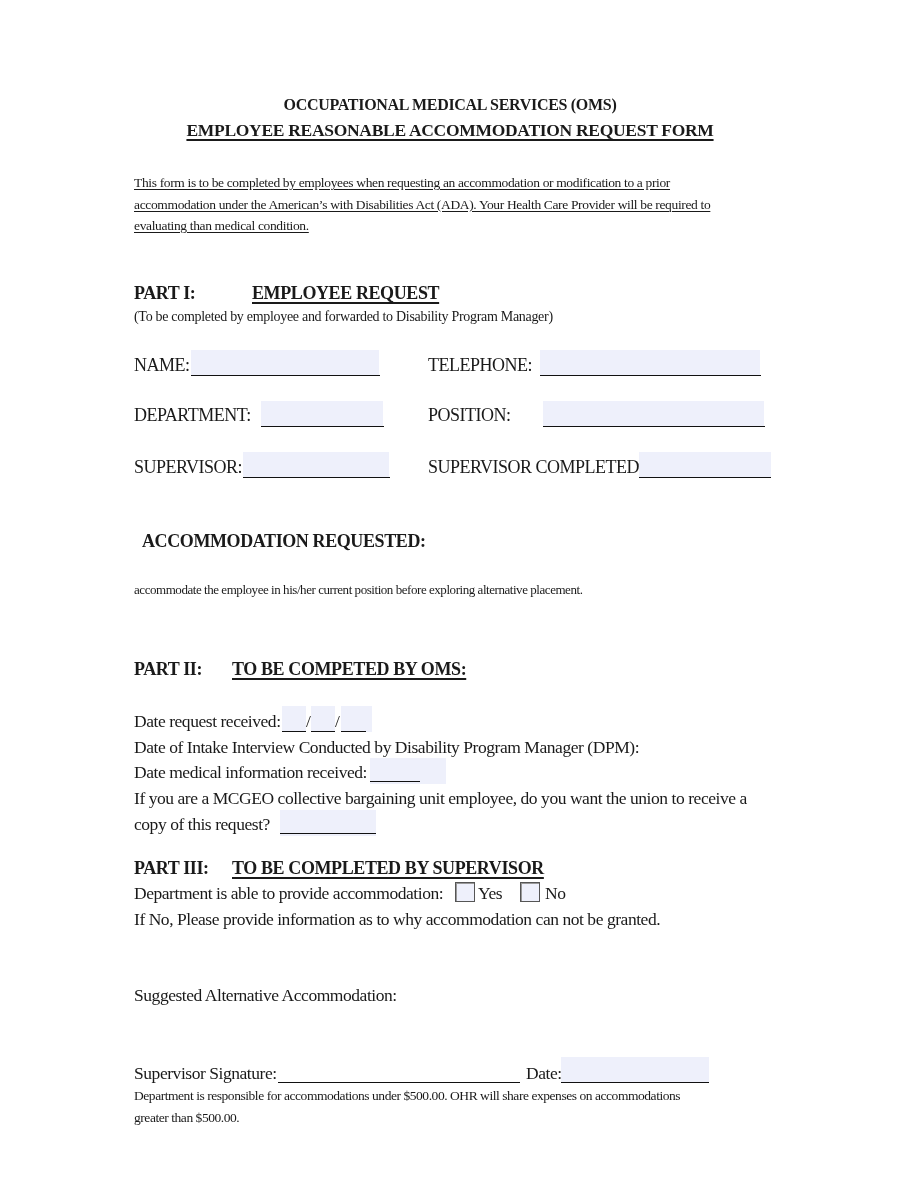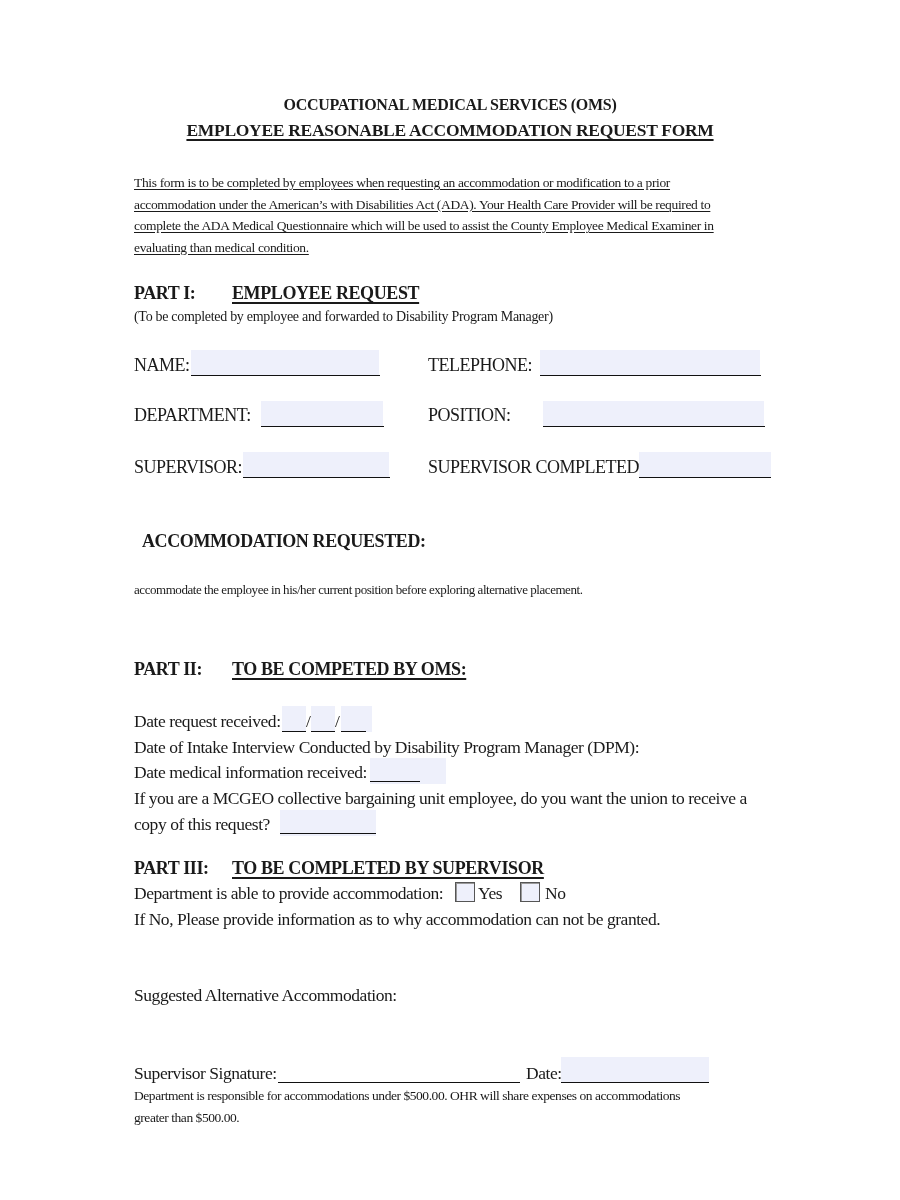--- a/index.html
+++ b/index.html
@@ -25,29 +25,28 @@
 </style>
 </head>
 <body>
 
 <div class="abs title1">OCCUPATIONAL MEDICAL SERVICES (OMS)</div>
 <div class="abs title2"><span>EMPLOYEE REASONABLE ACCOMMODATION REQUEST FORM</span></div>
 
 <div class="abs intro">
   <span class="line">This form is to be completed by employees when requesting an accommodation or modification to a prior</span>
   <span class="line">accommodation under the American’s with Disabilities Act (ADA).  Your Health Care Provider will be required to</span>
-  <span class="line">complete the ADA Medical Questionnaire which will be used to assist the County Employee Medical Examiner in</span>
   <span class="line">evaluating than medical condition.</span>
 </div>
 
 <div class="abs part-title" style="left:134px; top:283px;">
   <span class="label">PART I:</span>
 </div>
 <div class="abs part-title" style="left:232px; top:283px;">
-  <span style="text-decoration: underline; text-decoration-thickness: 2px; text-underline-offset: 3px;">EMPLOYEE REQUEST</span>
+  <span style="text-decoration: underline; text-decoration-thickness: 2px; text-underline-offset: 3px; margin-left: 20px;">EMPLOYEE REQUEST</span>
 </div>
 <div class="abs sub" style="left:134px; top:309px;">(To be completed by employee and forwarded to Disability Program Manager)</div>
 
 <div class="abs field-label" style="left:134px; top:355px;">NAME:</div>
 <div class="fillbox" style="left:191px; top:350px; width:188px; height:26px;"></div>
 <div class="uline" style="left:191px; top:375px; width:189px;"></div>
 
 <div class="abs field-label" style="left:428px; top:355px;">TELEPHONE:</div>
 <div class="fillbox" style="left:540px; top:350px; width:220px; height:26px;"></div>
 <div class="uline" style="left:540px; top:375px; width:221px;"></div>

